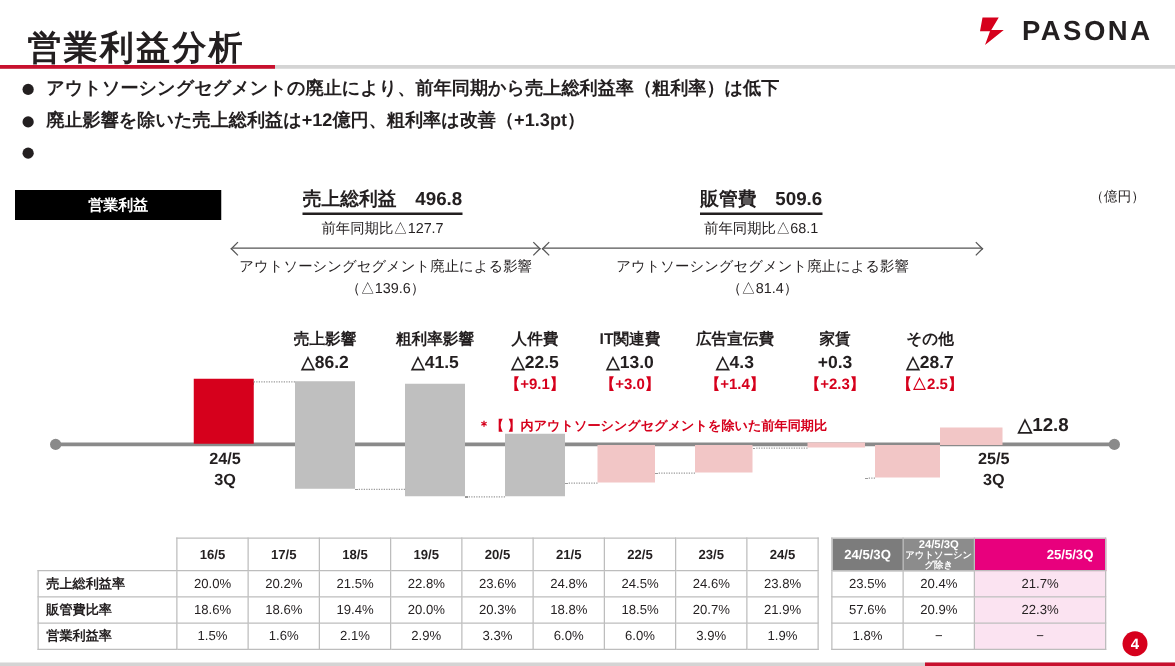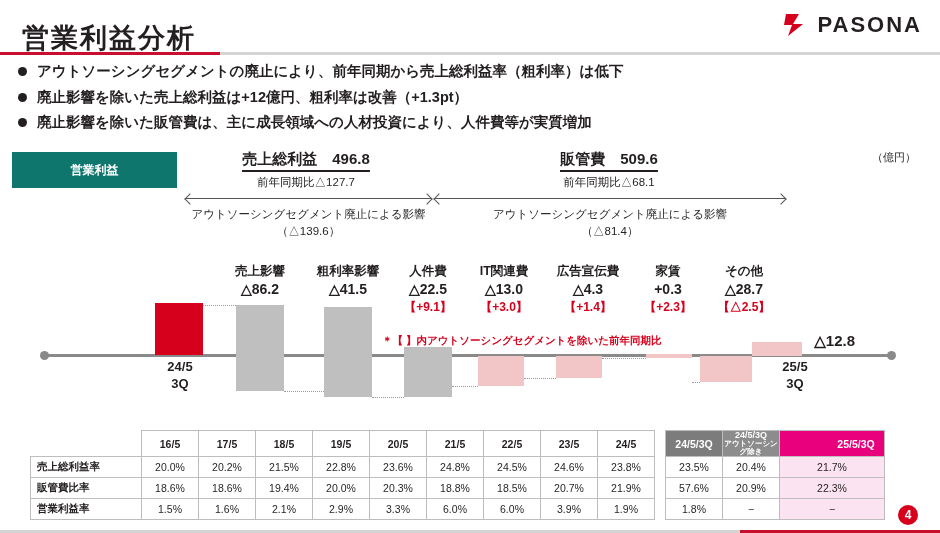--- a/index.html
+++ b/index.html
@@ -35,22 +35,22 @@
   .bullets{position:absolute;left:14px;top:62px;width:900px;}
   .bullet{display:flex;align-items:flex-start;margin-bottom:6px;}
   .bullet .dot{
     width:9px;height:9px;border-radius:50%;background:#231f20;
     margin:5px 10px 0 4px;flex:0 0 auto;
   }
   .bullet .txt{font-size:14.5px;font-weight:bold;line-height:1.35;}
 
   
   .op-tag{
-    position:absolute;left:12px;top:152px;width:165px;height:36px;
-    background:#0f766e;color:#ffffff;font-size:12px;font-weight:bold;
+    position:absolute;left:12px;top:152px;width:165px;height:24px;
+    background:#000000;color:#ffffff;font-size:12px;font-weight:bold;
     display:flex;align-items:center;justify-content:center;
   }
   .unit-note{position:absolute;right:24px;top:150px;font-size:11px;color:#231f20;}
 
   
   .grp{position:absolute;text-align:center;}
   .grp .gtitle{font-size:15px;font-weight:bold;border-bottom:2px solid #231f20;display:inline-block;padding-bottom:1px;}
   .grp .gsub{font-size:11.5px;margin-top:3px;}
   .grp1{left:186px;top:150px;width:240px;}
   .grp2{left:444px;top:150px;width:330px;}
@@ -131,21 +131,20 @@
     <div class="bullet">
       <span class="dot"></span>
       <span class="txt">アウトソーシングセグメントの廃止により、前年同期から売上総利益率（粗利率）は低下</span>
     </div>
     <div class="bullet">
       <span class="dot"></span>
       <span class="txt">廃止影響を除いた売上総利益は+12億円、粗利率は改善（+1.3pt）</span>
     </div>
     <div class="bullet">
       <span class="dot"></span>
-      <span class="txt">廃止影響を除いた販管費は、主に成長領域への人材投資により、人件費等が実質増加</span>
     </div>
   </div>
 
   <div class="op-tag">営業利益</div>
   <div class="unit-note">（億円）</div>
 
   <div class="grp grp1">
     <div class="gtitle">売上総利益　496.8</div>
     <div class="gsub">前年同期比△127.7</div>
   </div>

